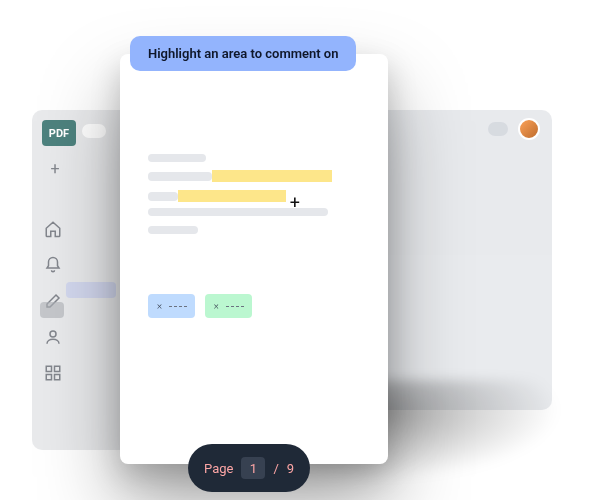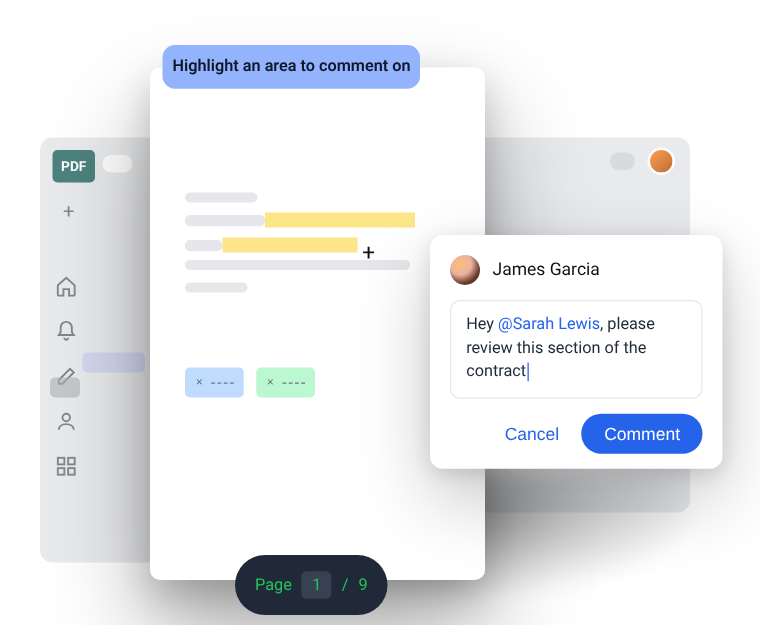--- a/index.html
+++ b/index.html
@@ -103,21 +103,21 @@
 
     
     .tooltip-pill {
       position: absolute;
       left: 130px;
       top: 36px;
       background: #93b4fd;
       color: #0f172a;
       font-size: 13px;
       font-weight: 600;
-      padding: 10px 8px;
+      padding: 10px 18px;
       border-radius: 10px;
       z-index: 20;
     }
 
     
     .doc-card {
       position: absolute;
       left: 120px;
       top: 54px;
       width: 268px;
@@ -166,21 +166,21 @@
       width: 18px;
       height: 1px;
     }
 
     
     .pagination {
       position: absolute;
       left: 188px;
       top: 444px;
       background: #1f2937;
-      color: #22c55e;
+      color: #fca5a5;
       border-radius: 999px;
       height: 48px;
       display: flex;
       align-items: center;
       padding: 0 16px;
       font-size: 13px;
       z-index: 30;
       gap: 8px;
     }
     .pagination .page-num-box {
@@ -340,27 +340,14 @@
     </div>
   </div>
 
   <div class="pagination">
     <span>Page</span>
     <span class="page-num-box">1</span>
     <span>/</span>
     <span>9</span>
   </div>
 
-  <div class="comment-pop">
-    <div class="comment-head">
-      <div class="avatar"></div>
-      <div class="comment-name">James Garcia</div>
-    </div>
-    <div class="comment-field">
-      <span>Hey </span><span class="mention">@Sarah Lewis</span><span>, please review this section of the contract</span><span class="cursor-caret"></span>
-    </div>
-    <div class="comment-actions">
-      <button class="btn-cancel">Cancel</button>
-      <button class="btn-comment">Comment</button>
-    </div>
-  </div>
 
 </div>
 
 </body></html>

